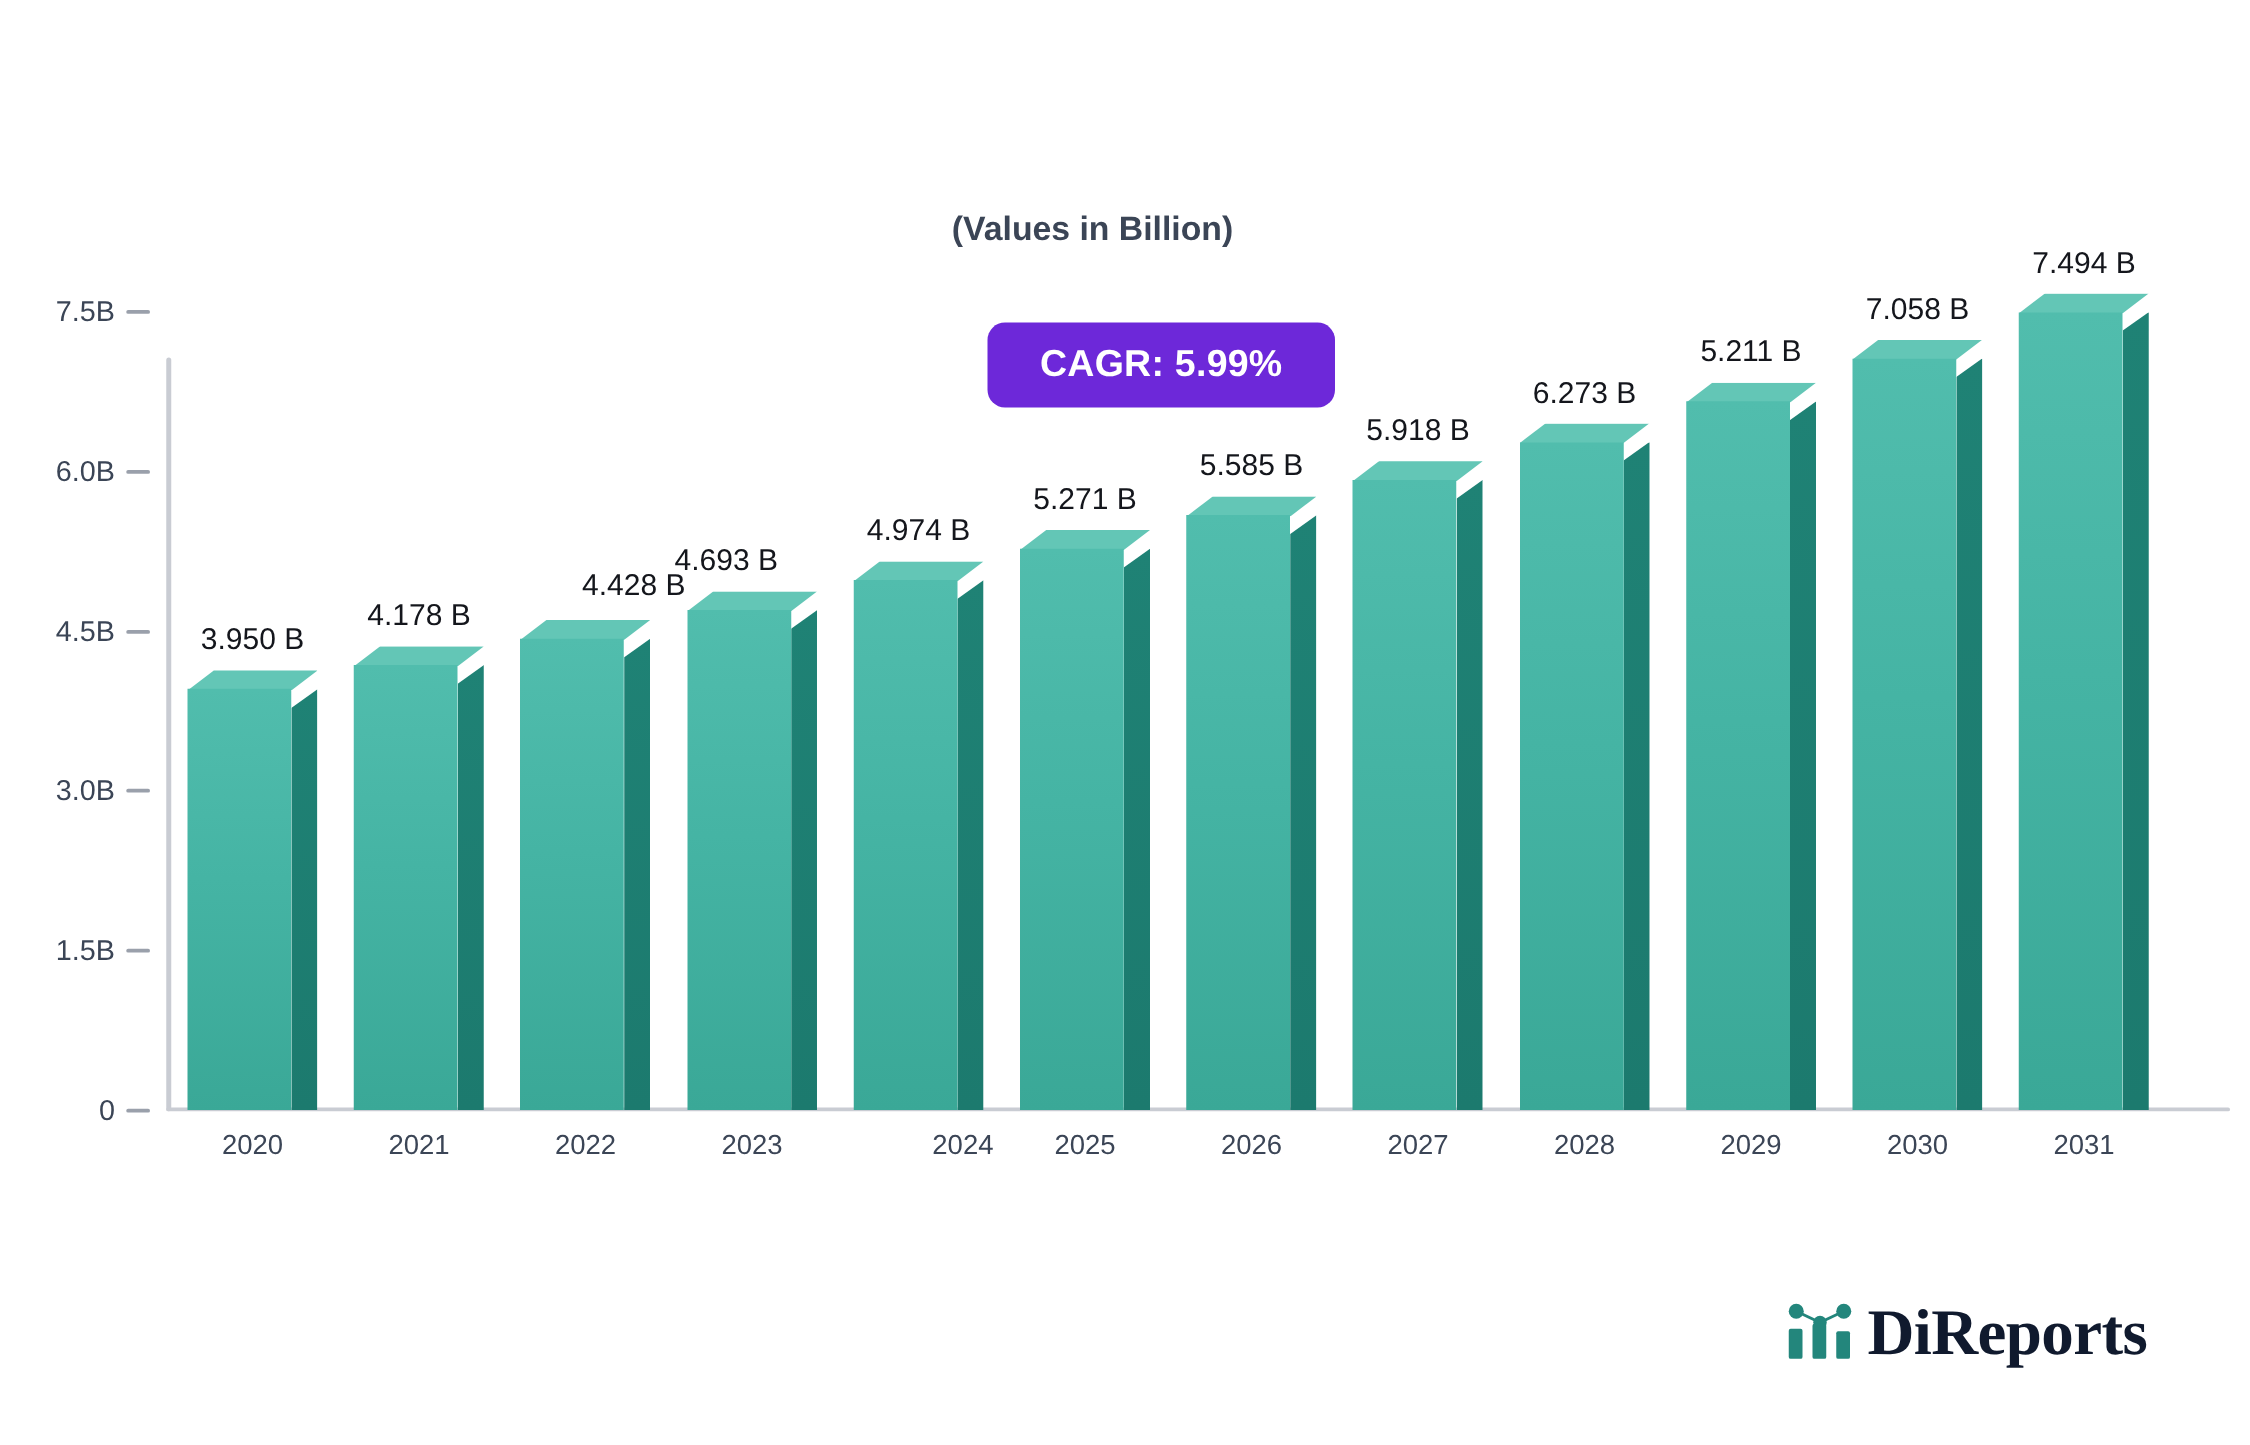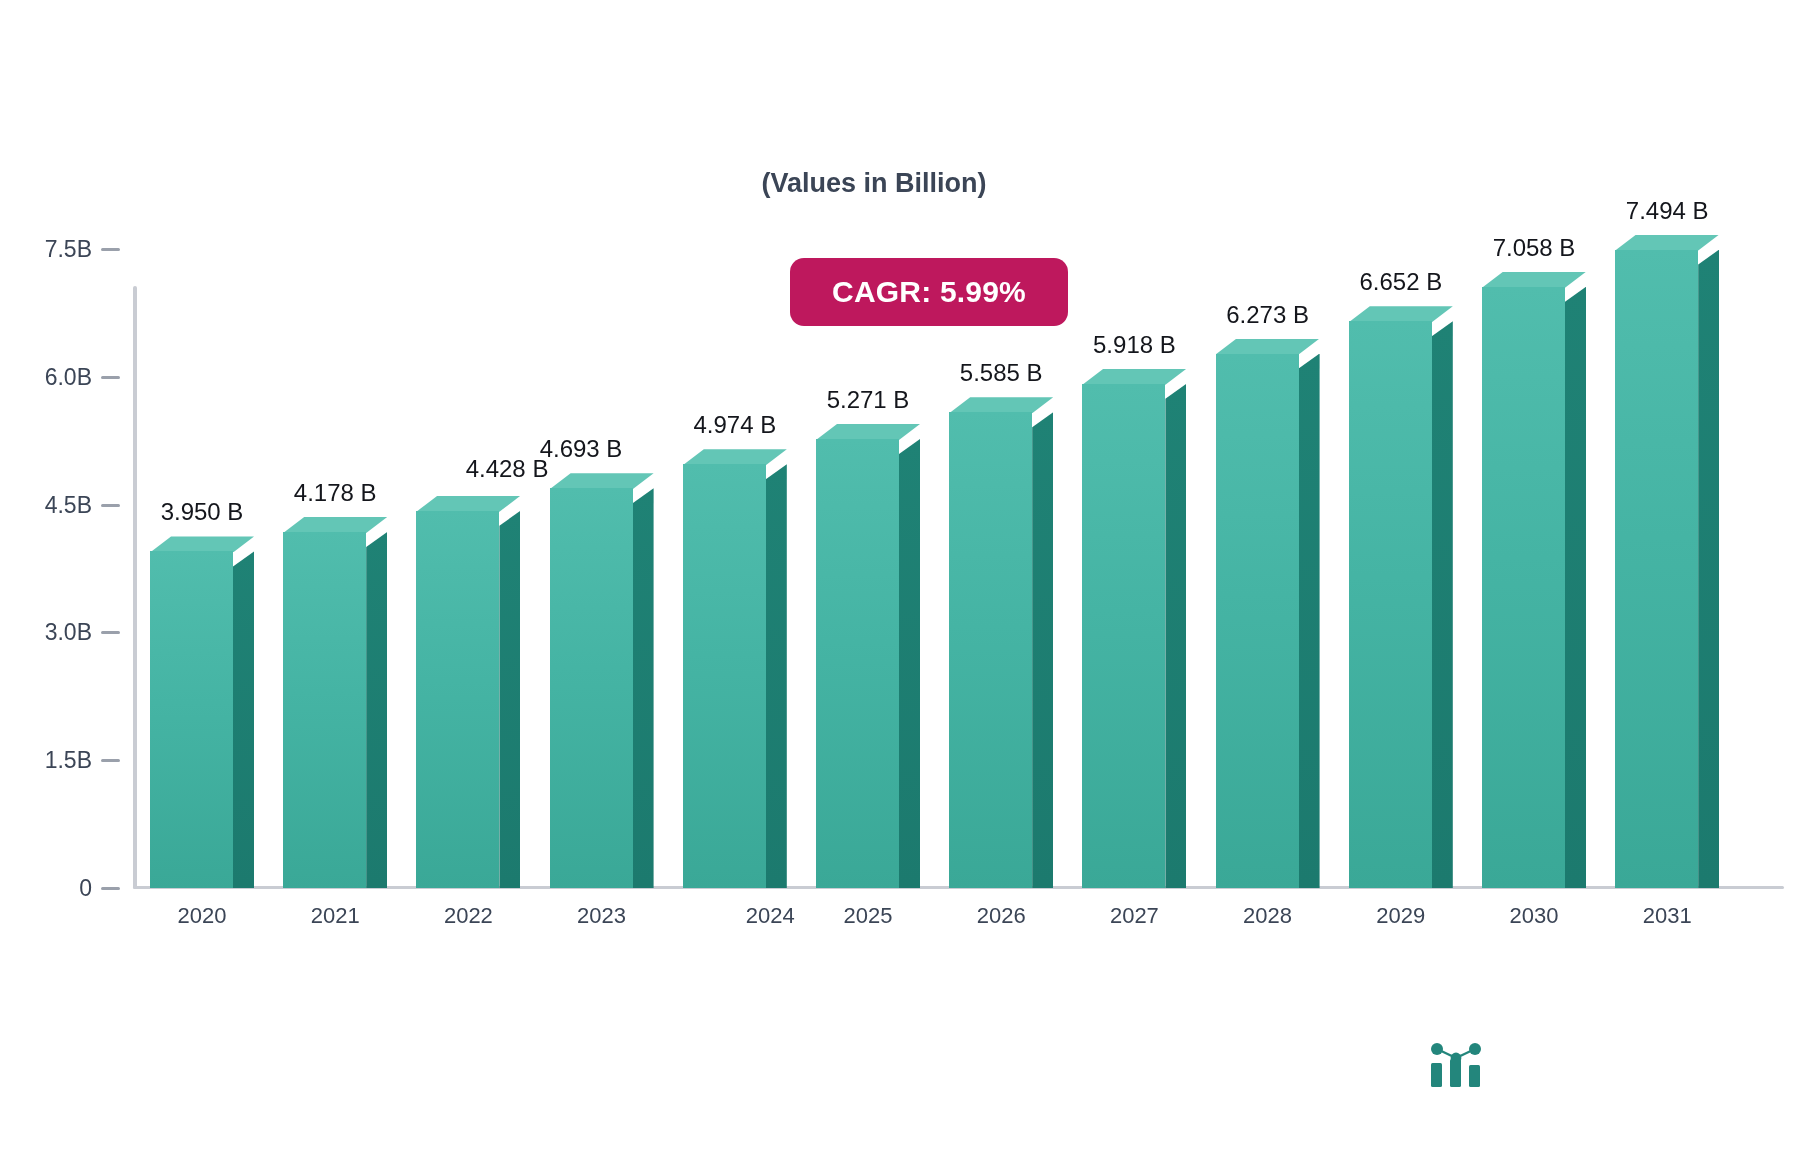--- a/index.html
+++ b/index.html
@@ -27,21 +27,21 @@
     text-align:center;
     font-size:27px;font-weight:bold;
     color:#3b4556;
   }
 
   
   .cagr-badge{
     position:absolute;
     left:790px;top:258px;
     width:278px;height:68px;
-    background:#be185d;
+    background:#6d28d9;
     border-radius:14px;
     display:flex;align-items:center;justify-content:center;
     color:#ffffff;
     font-size:30px;font-weight:bold;
     letter-spacing:0.2px;
     box-sizing:border-box;
   }
 
   
   #plot{
@@ -208,21 +208,21 @@
           <div class="side" style="left: 83px; width: 21px; height: 534.46px; clip-path: polygon(0px 2.80657%, 100% 0px, 100% 100%, 0px 100%);"></div>
           <div class="top" style="left: 0px; top: 0px; width: 104px; height: 16px; clip-path: polygon(0px 100%, 20.1923% 0px, 100% 0px, 79.8077% 100%);"></div>
           <div class="front" style="width: 83px; height: 534.46px;"></div>
         </div>
         <div class="bar-value" style="left: 1187.6px; width: 160px; top: 300.54px;">6.273 B</div>
         <div class="bar" style="left: 1348.8px; top: 306.25px; width: 104px; height: 581.75px;">
           <div class="side" style="left: 83px; width: 21px; height: 566.75px; clip-path: polygon(0px 2.64667%, 100% 0px, 100% 100%, 0px 100%);"></div>
           <div class="top" style="left: 0px; top: 0px; width: 104px; height: 16px; clip-path: polygon(0px 100%, 20.1923% 0px, 100% 0px, 79.8077% 100%);"></div>
           <div class="front" style="width: 83px; height: 566.75px;"></div>
         </div>
-        <div class="bar-value" style="left: 1320.8px; width: 160px; top: 268.25px;">6.652 B</div>
+        <div class="bar-value" style="left: 1320.8px; width: 160px; top: 268.25px;">5.211 B</div>
         <div class="bar" style="left: 1482px; top: 271.658px; width: 104px; height: 616.342px;">
           <div class="side" style="left: 83px; width: 21px; height: 601.342px; clip-path: polygon(0px 2.49442%, 100% 0px, 100% 100%, 0px 100%);"></div>
           <div class="top" style="left: 0px; top: 0px; width: 104px; height: 16px; clip-path: polygon(0px 100%, 20.1923% 0px, 100% 0px, 79.8077% 100%);"></div>
           <div class="front" style="width: 83px; height: 601.342px;"></div>
         </div>
         <div class="bar-value" style="left: 1454px; width: 160px; top: 233.658px;">7.058 B</div>
         <div class="bar" style="left: 1615.2px; top: 234.511px; width: 104px; height: 653.489px;">
           <div class="side" style="left: 83px; width: 21px; height: 638.489px; clip-path: polygon(0px 2.3493%, 100% 0px, 100% 100%, 0px 100%);"></div>
           <div class="top" style="left: 0px; top: 0px; width: 104px; height: 16px; clip-path: polygon(0px 100%, 20.1923% 0px, 100% 0px, 79.8077% 100%);"></div>
           <div class="front" style="width: 83px; height: 638.489px;"></div>
@@ -251,15 +251,16 @@
         <line x1="9" y1="11" x2="28" y2="20" stroke="#23867c" stroke-width="2.4"></line>
         <line x1="28" y1="20" x2="47" y2="11" stroke="#23867c" stroke-width="2.4"></line>
         <circle cx="9" cy="11" r="6" fill="#23867c"></circle>
         <circle cx="28" cy="20" r="5.4" fill="#23867c"></circle>
         <circle cx="47" cy="11" r="6" fill="#23867c"></circle>
         <rect x="3" y="25" width="11" height="24" rx="1.5" fill="#23867c"></rect>
         <rect x="22" y="21" width="11" height="28" rx="1.5" fill="#23867c"></rect>
         <rect x="41" y="27" width="11" height="22" rx="1.5" fill="#23867c"></rect>
       </svg>
     </span>
+    <span class="logo-text">DiReports</span>
   </div>
 
 </div>
 
 </body></html>

